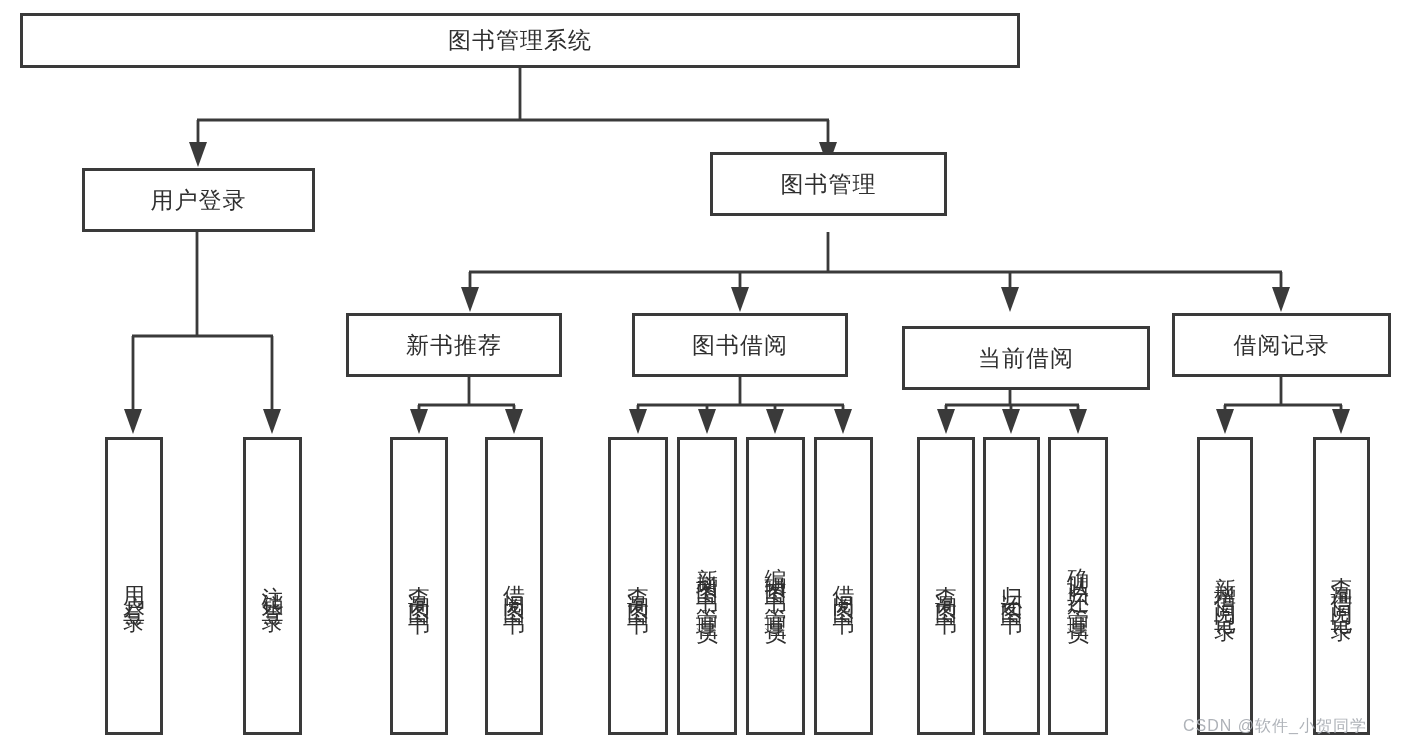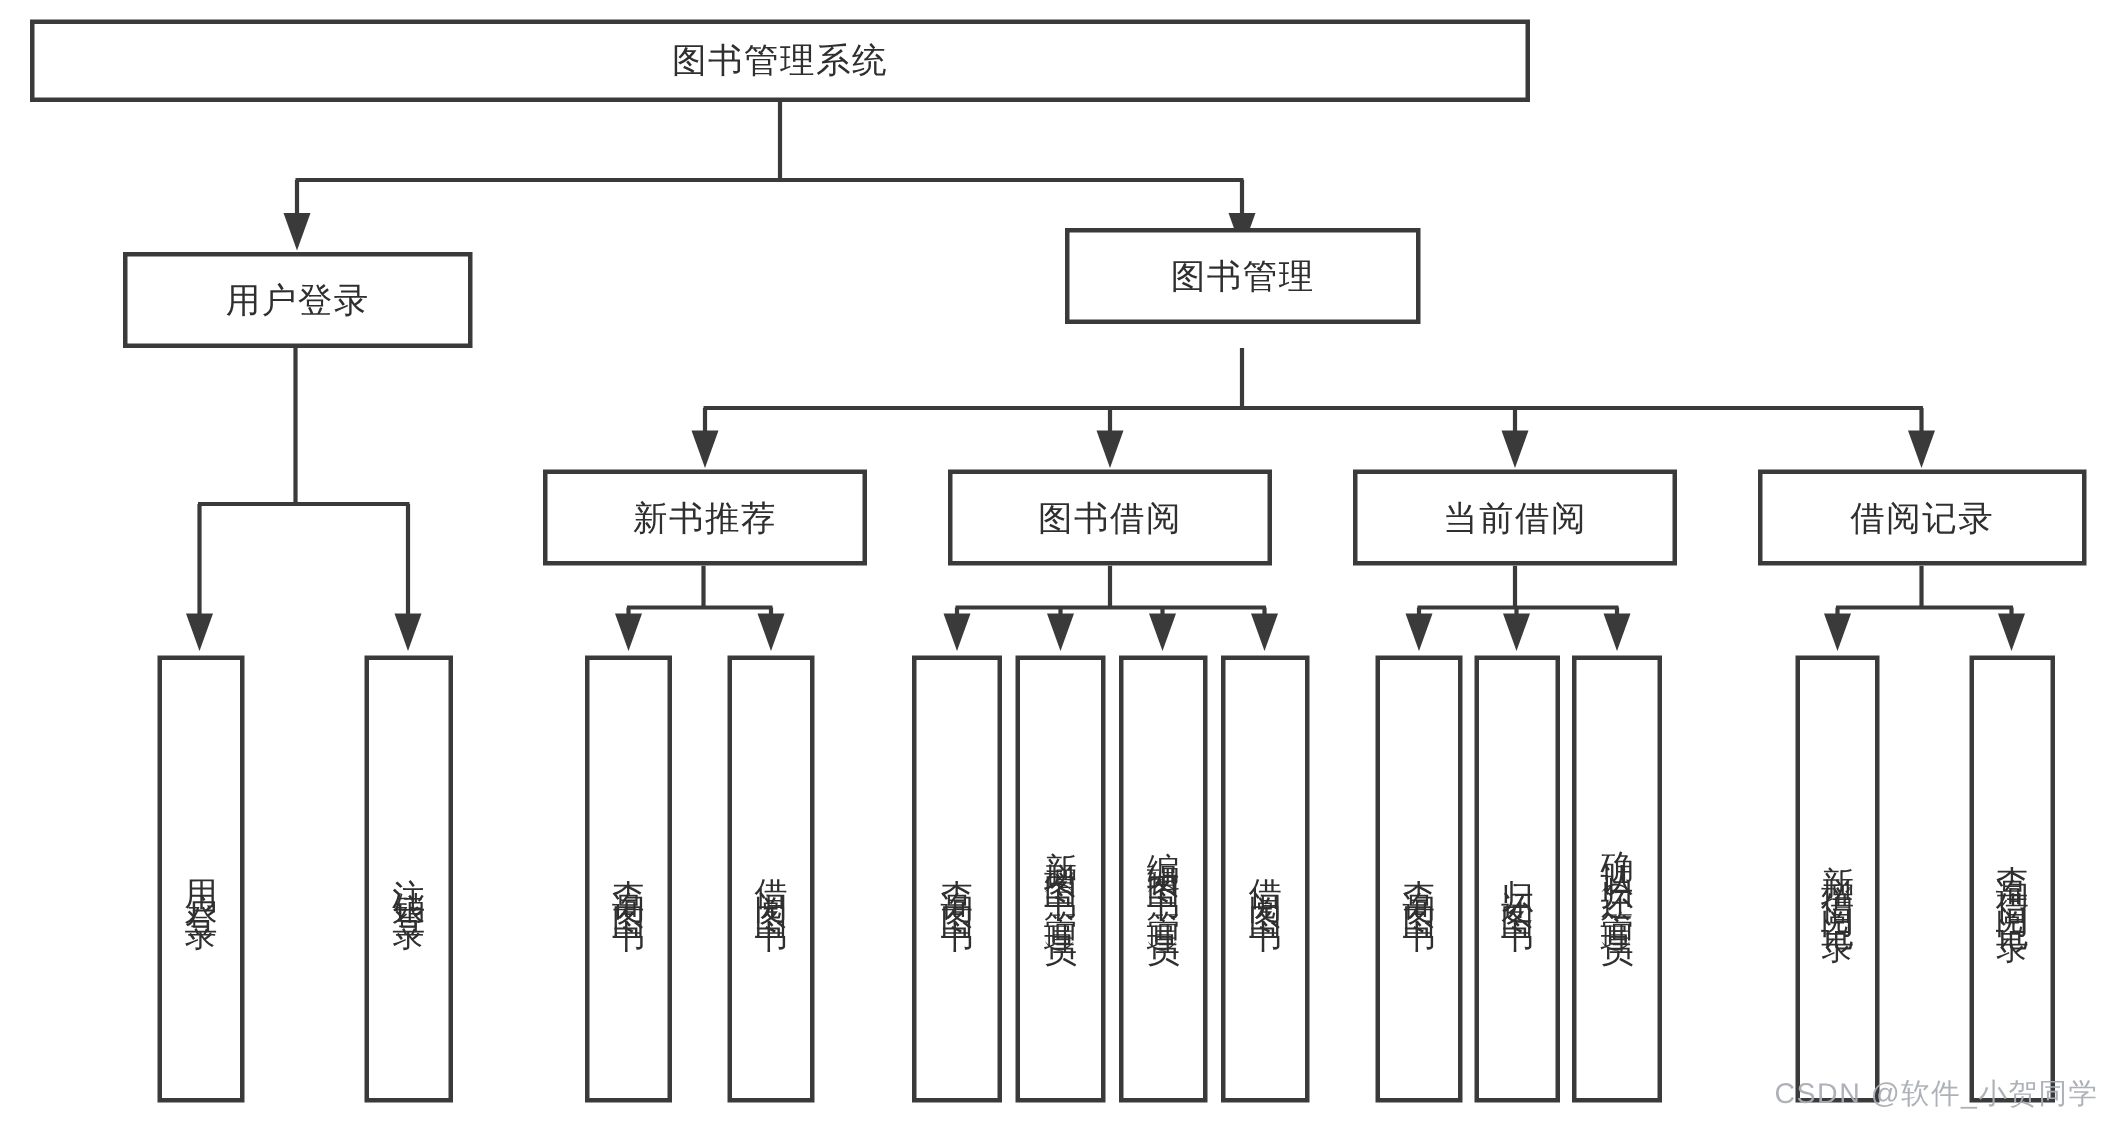--- a/index.html
+++ b/index.html
@@ -45,21 +45,21 @@
     stroke:#3a3a3a;
     stroke-width:2.8;
   }
   #connectors path.arrow{
     fill:#3a3a3a;
     stroke:none;
   }
   #watermark{
     position:absolute;
     left:1183px;top:716px;
-    font-size:19px;
+    font-size:16px;
     color:rgba(170,174,180,0.95);
     letter-spacing:1px;
     white-space:nowrap;
     z-index:5;
   }
 </style>
 </head>
 <body>
 
 <div id="canvas">
@@ -105,23 +105,23 @@
       <path class="arrow" d="M1216 409 h18 l-9 25 z"></path>
       <path class="arrow" d="M1332 409 h18 l-9 25 z"></path>
     </g>
   </svg>
 
   <div class="box hbox" style="left:20px;top:13px;width:1000px;height:55px;">图书管理系统</div>
 
   <div class="box hbox" style="left:82px;top:168px;width:233px;height:64px;">用户登录</div>
   <div class="box hbox" style="left:710px;top:152px;width:237px;height:64px;">图书管理</div>
 
-  <div class="box hbox" style="left:362px;top:313px;width:216px;height:64px;">新书推荐</div>
+  <div class="box hbox" style="left:346px;top:313px;width:216px;height:64px;">新书推荐</div>
   <div class="box hbox" style="left:632px;top:313px;width:216px;height:64px;text-align:right;">图书借阅</div>
-  <div class="box hbox" style="left:902px;top:313px;width:216px;height:64px;">当前借阅</div>
+  <div class="box hbox" style="left:902px;top:326px;width:248px;height:64px;">当前借阅</div>
   <div class="box hbox" style="left:1172px;top:313px;width:219px;height:64px;">借阅记录</div>
 
   <div class="box vbox" style="left:105px;width:58px;">用户登录</div>
   <div class="box vbox" style="left:243px;width:59px;">注销登录</div>
 
   <div class="box vbox" style="left:390px;width:58px;">查询图书</div>
   <div class="box vbox" style="left:485px;width:58px;">借阅图书</div>
 
   <div class="box vbox" style="left:608px;width:60px;">查询图书</div>
   <div class="box vbox tight" style="left:677px;width:60px;">新增图书（管理员）</div>

